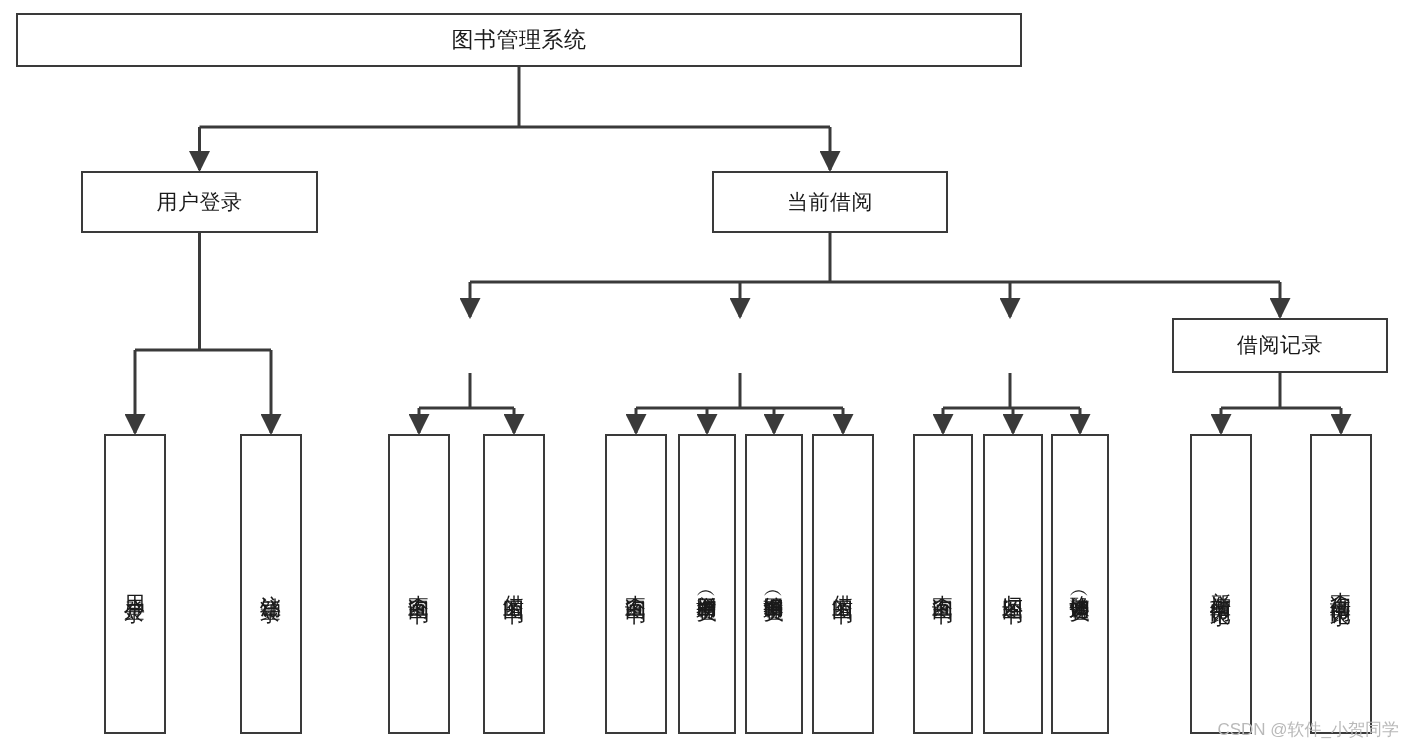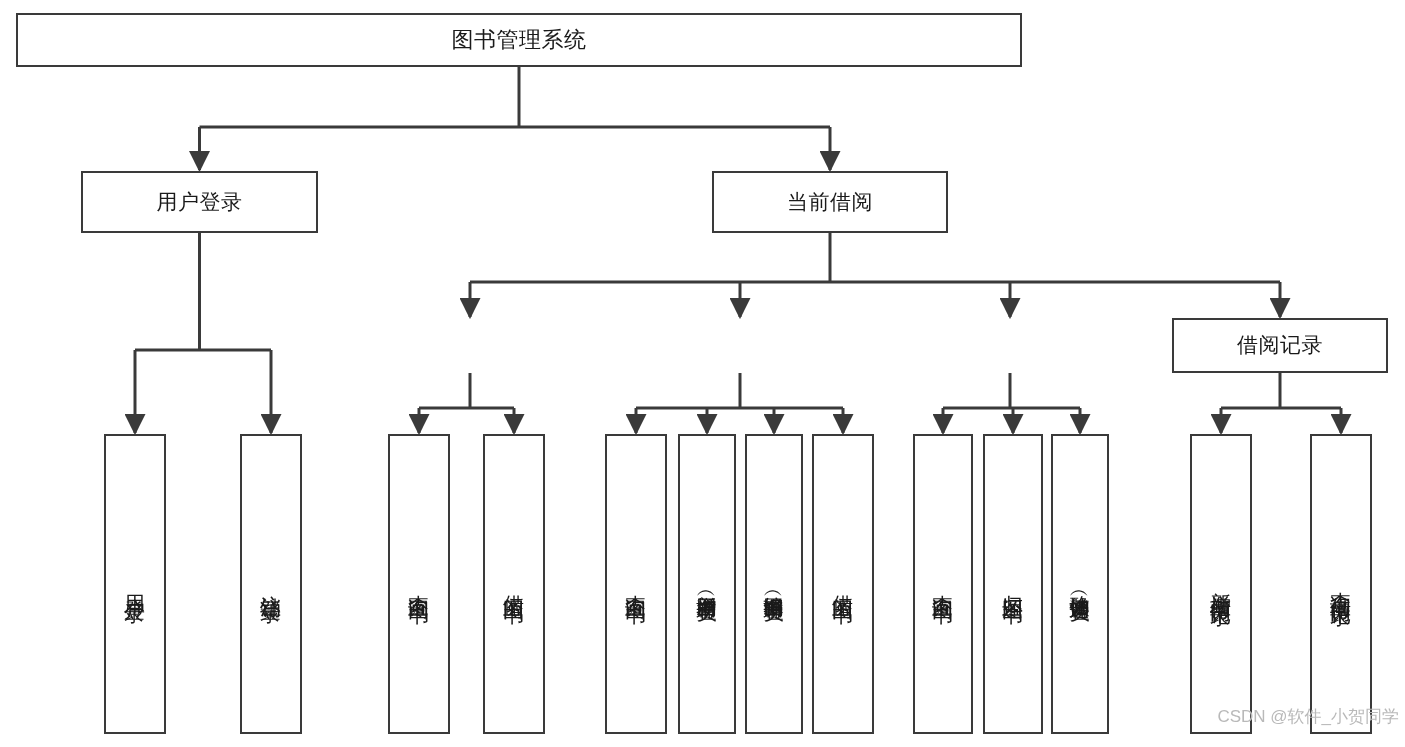--- a/index.html
+++ b/index.html
@@ -58,21 +58,21 @@
     letter-spacing: 3px;
     line-height: 1;
   }
   .node.vertical.tight .node-label {
     letter-spacing: 1px;
     font-size: 20px;
   }
   .watermark {
     position: absolute;
     right: 6px;
-    bottom: 19px;
+    bottom: 6px;
     font-size: 17px;
     color: #b9b9b9;
     z-index: 5;
     white-space: nowrap;
     font-family: "Liberation Sans", "DejaVu Sans", sans-serif;
   }
 </style>
 </head>
 <body>
 

